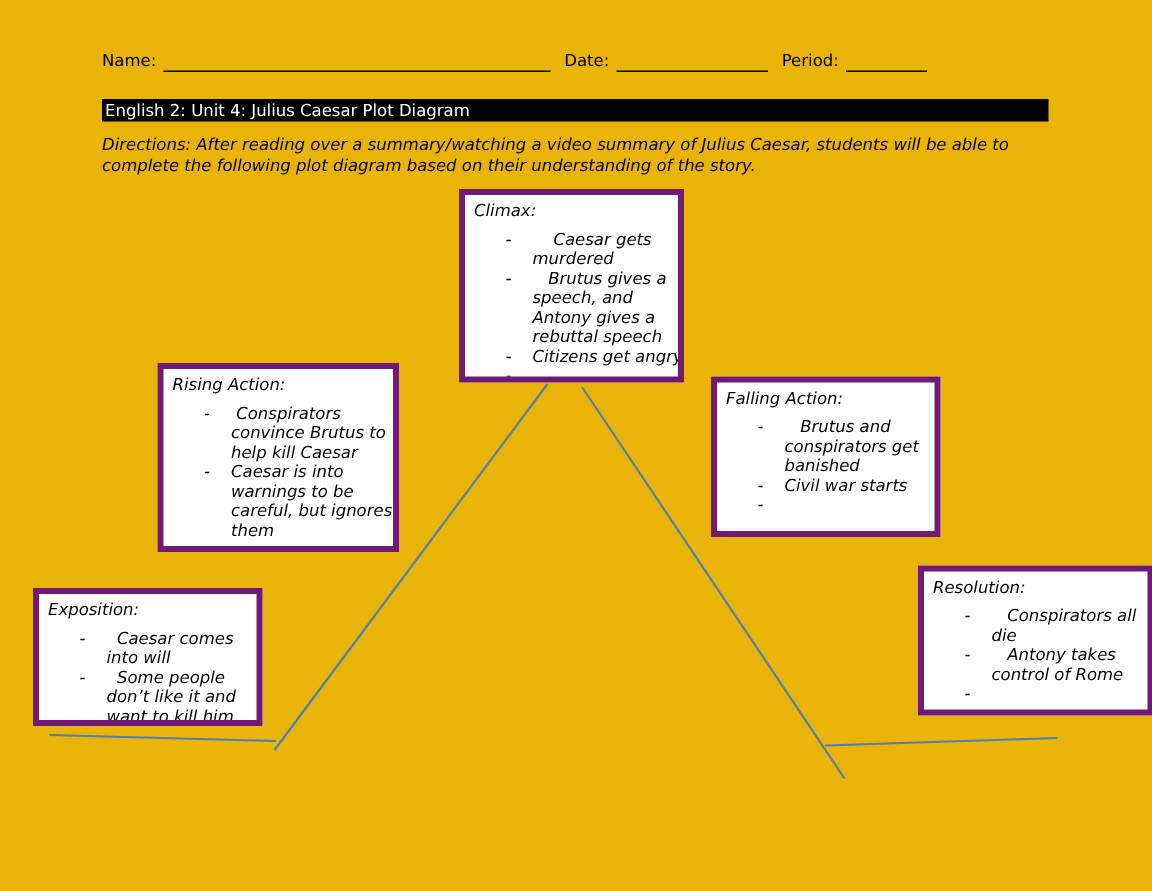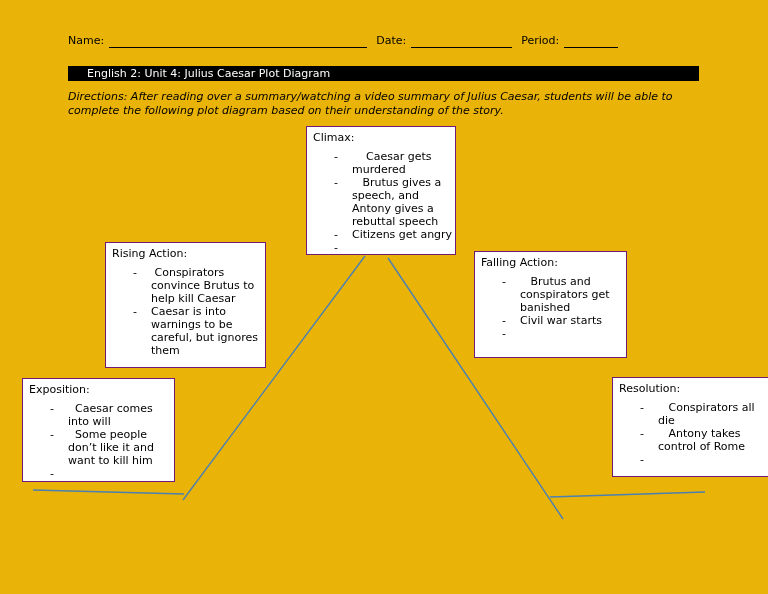--- a/index.html
+++ b/index.html
@@ -36,21 +36,21 @@
   .banner {
     position: absolute;
     left: 68px;
     top: 66px;
     width: 631px;
     height: 15px;
     background: #000000;
     color: #ffffff;
     font-size: 11px;
     line-height: 15px;
-    padding-left: 19px;
+    padding-left: 2px;
     box-sizing: border-box;
   }
   
   .directions {
     position: absolute;
     left: 68px;
     top: 90px;
     width: 665px;
     font-size: 11px;
     font-style: italic;
@@ -61,39 +61,40 @@
   .lines-layer {
     position: absolute;
     left: 0; top: 0;
     width: 768px; height: 594px;
     pointer-events: none;
   }
   
   .pbox {
     position: absolute;
     background: #ffffff;
-    border: 1px solid #701a75;
+    border: 4px solid #701a75;
     box-sizing: border-box;
     font-size: 11px;
     line-height: 13px;
     padding: 4px 3px 0 6px;
     overflow: hidden;
+    font-style: italic;
   }
   .pbox-title { margin-bottom: 6px; }
   .bullet { display: flex; }
   .bullet .dash {
     flex: 0 0 auto;
     width: 18px;
     padding-left: 21px;
   }
   .bullet .btext { white-space: pre; }
   #box-climax     { left: 306px; top: 126px; width: 150px; height: 129px; }
   #box-rising     { left: 105px; top: 242px; width: 161px; height: 126px; }
   #box-falling    { left: 474px; top: 251px; width: 153px; height: 107px; }
-  #box-exposition { left: 22px;  top: 378px; width: 153px; height: 104px; }
+  #box-exposition { left: 22px;  top: 392px; width: 153px; height: 92px; }
   #box-resolution { left: 612px; top: 377px; width: 157px; height: 100px; }
 </style>
 </head>
 <body>
 
 <div class="page">
 
   <div class="header-row">
     <span class="fld-label">Name:</span>
     <span class="fld-line line-name"></span>

